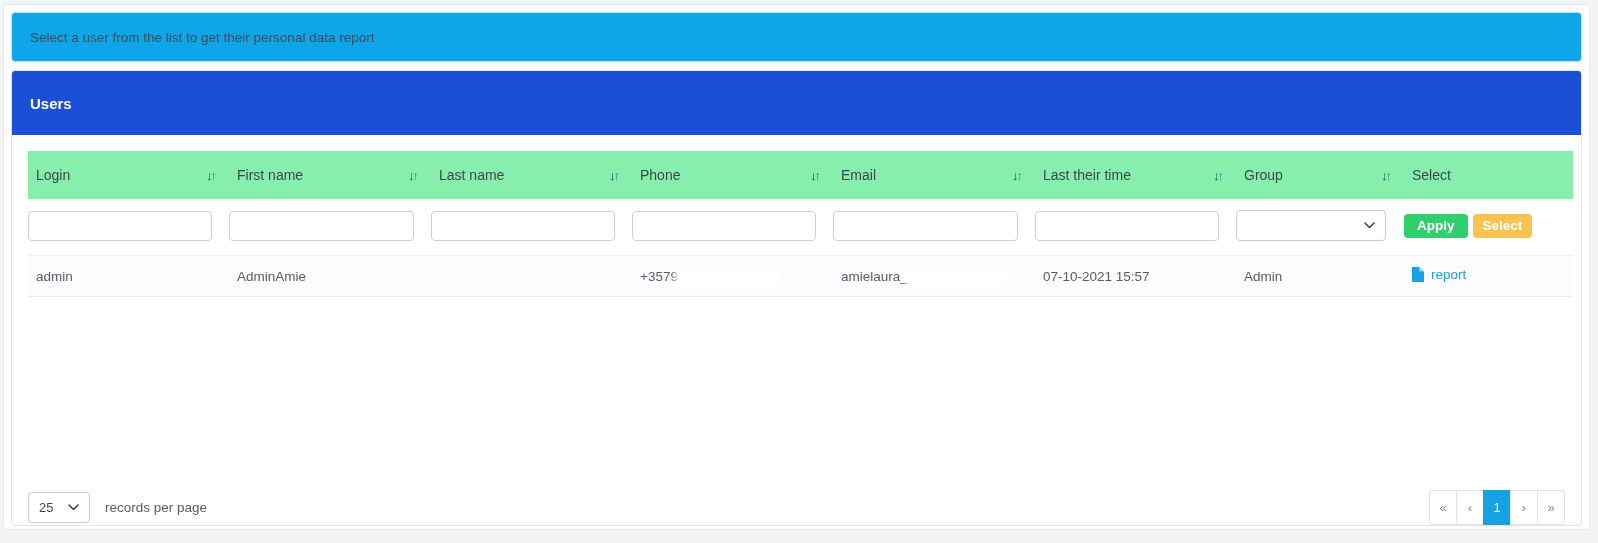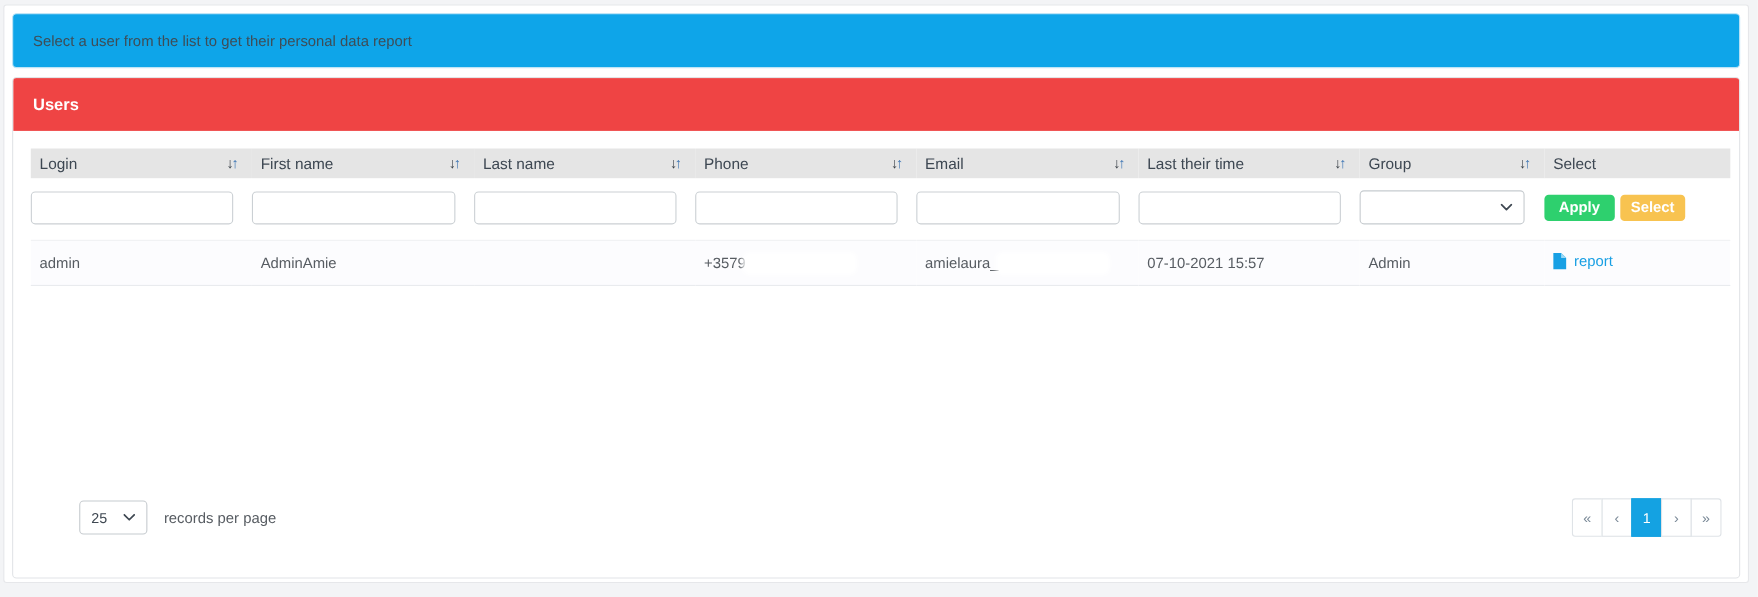--- a/index.html
+++ b/index.html
@@ -14,27 +14,27 @@
     background:#ffffff; border:1px solid #e6e7ea; border-radius:3px;
     height:526px; padding:7px;
   }
   .banner {
     background:#0ea5e9; border:1px solid #bee4f6; border-radius:4px;
     height:50px; display:flex; align-items:center; padding:0 18px;
     color:#3e4d57; font-size:13.5px; margin-bottom:8px;
   }
   .panel { border:1px solid #e2e4e7; border-radius:4px; height:456px; overflow:hidden; background:#fff; }
   .panel-header {
-    background:#ef4444; height:48px; display:flex; align-items:center;
+    background:#1d4ed8; height:64px; display:flex; align-items:center;
     padding:0 18px; color:#ffffff; font-weight:bold; font-size:15px;
   }
   .panel-body { padding:16px; }
   table { width:100%; border-collapse:collapse; table-layout:fixed; }
   .header-row th {
-    background:#e5e5e5; height:27px; font-weight:normal;
+    background:#86efac; height:48px; font-weight:normal;
     font-size:14px; color:#3d4752; padding:0 14px 0 8px; text-align:left;
   }
   .th-flex { display:flex; justify-content:space-between; align-items:center; }
   .sort { display:inline-flex; font-size:13px; font-weight:bold; letter-spacing:-2px; line-height:1; cursor:pointer; }
   .sort .sd { color:#3a4148; }
   .sort .su { color:#3e76b4; }
   .filter-row th { padding:11px 0 14px 0; text-align:left; font-weight:normal; }
   .filter-input {
     width:calc(100% - 17px); height:30px; border:1px solid #cbd0d4; border-radius:4px;
     padding:0 8px; font-size:13px; color:#3f4852; outline:none; background:#fff;
@@ -55,21 +55,21 @@
     white-space:nowrap; overflow:hidden;
   }
   .redact {
     display:inline-block; width:96px; height:13px; background:#ffffff;
     box-shadow:0 0 5px 4px rgba(255,255,255,0.95); border-radius:2px;
     vertical-align:middle; margin-left:1px;
   }
   .report-link { color:#189fe3; text-decoration:none; display:inline-flex; align-items:center; gap:7px; font-size:13.5px; cursor:pointer; }
   .spacer { height:192px; }
   .footer { display:flex; justify-content:space-between; align-items:center; height:36px; }
-  .footer-left { display:flex; align-items:center;margin-left:44px; }
+  .footer-left { display:flex; align-items:center; }
   .records-select { width:62px; }
   .records-label { margin-left:15px; font-size:13.5px; color:#575c62; }
   .pagination { display:flex; }
   .page-btn {
     min-width:28px; height:35px; border:1px solid #dfe3e7; background:#fff;
     color:#7b8a98; font-size:13px; display:flex; align-items:center; justify-content:center;
     margin-left:-1px; padding:0 9px; cursor:pointer; font-family:inherit;
   }
   .page-btn.first { border-radius:3px 0 0 3px; margin-left:0; }
   .page-btn.last  { border-radius:0 3px 3px 0; }

